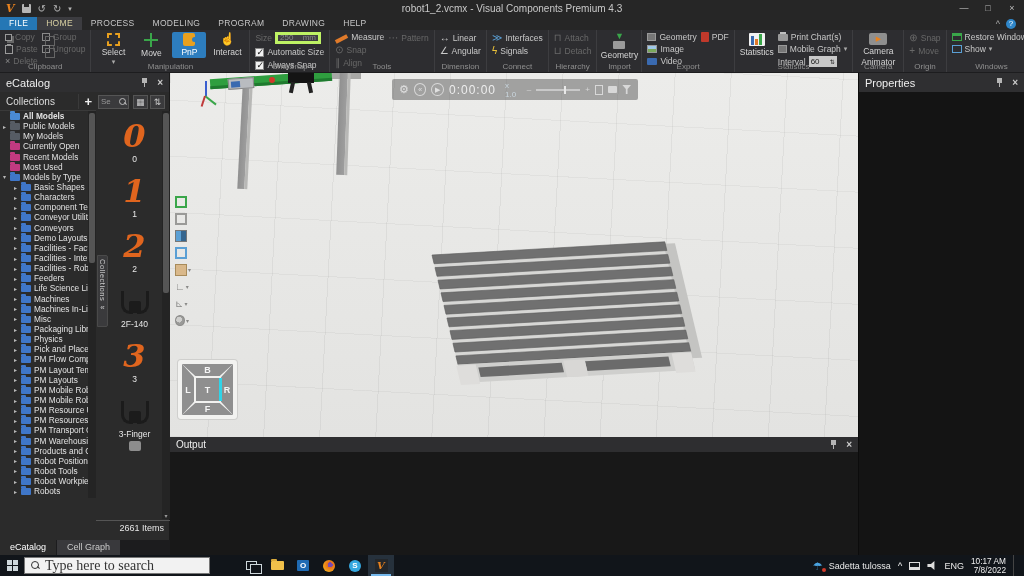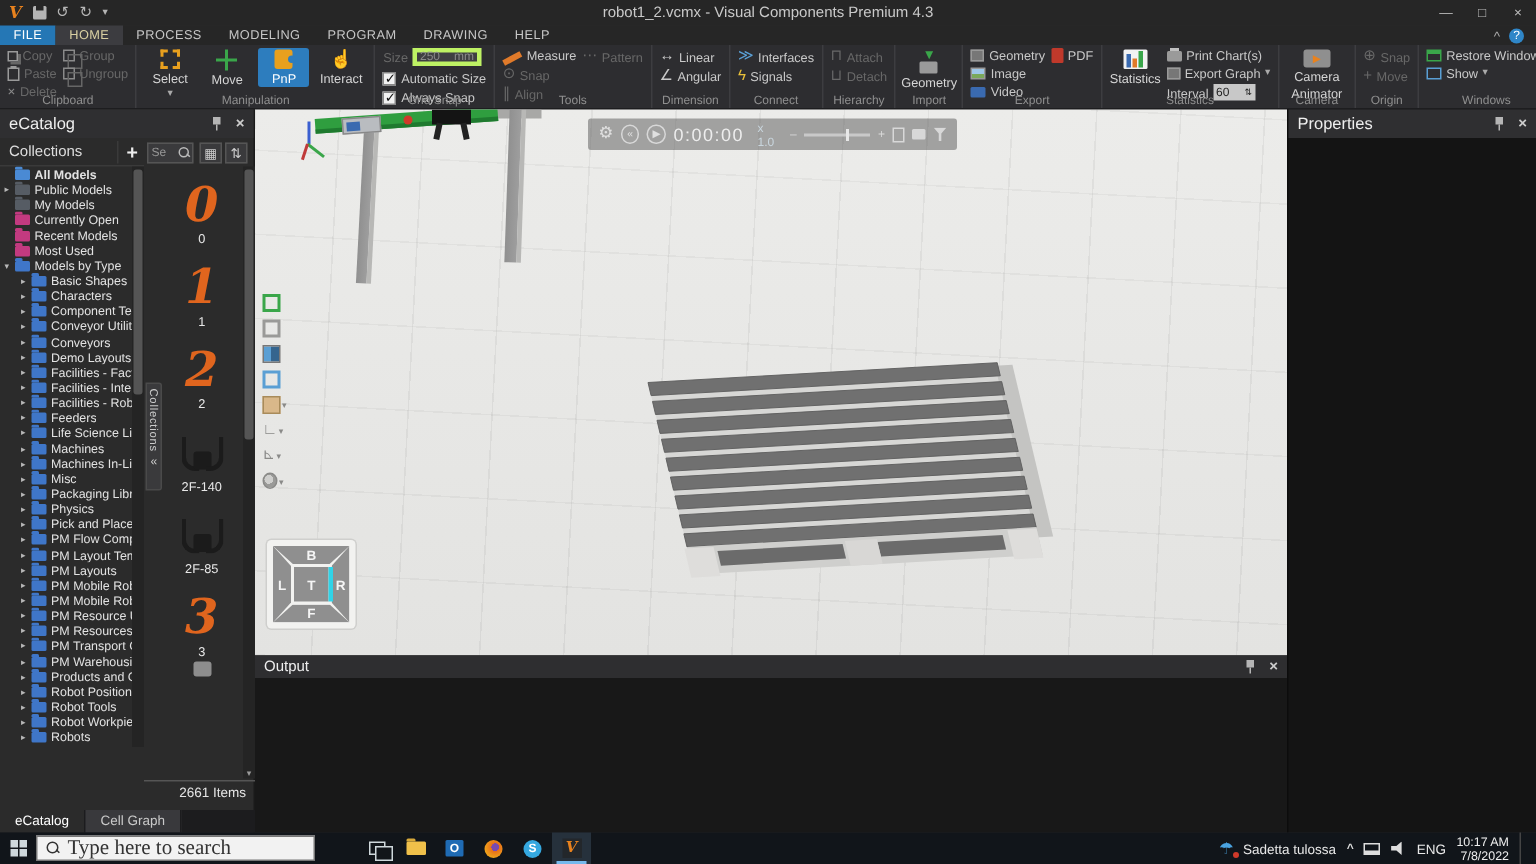--- a/index.html
+++ b/index.html
@@ -441,21 +441,21 @@
         </span>
       <span>Statistics</span>
     </div>
     <div class="rcol">
       <div class="rbtn">
           <span class="printer-ic"></span>
           <span>Print Chart(s)</span>
         </div>
       <div class="rbtn">
           <span class="geo-ic"></span>
-          <span>Export Graph</span>
+          <span>Mobile Graph</span>
           <span class="caret">▾</span>
         </div>
       <div class="rbtn">
           <span>Interval</span>
         <span class="intfield">
             <span>60</span>
             <span style="font-size:6px">⇅</span>
           </span>
       </div>
     </div>
@@ -780,34 +780,34 @@
       </div>
 
       <div class="citem gripper">
 
         <span class="grip">
           <span class="gbody"></span>
         </span>
         <span class="lbl">2F-140</span>
       </div>
 
+
+      <div class="citem digit">
+        <span class="glyph">3</span>
+
+        <span class="lbl">3</span>
+      </div>
+
       <div class="citem gripper">
 
         <span class="grip">
           <span class="gbody"></span>
         </span>
-        <span class="lbl">2F-85</span>
-      </div>
-
-      <div class="citem digit">
-        <span class="glyph">3</span>
-
-        <span class="lbl">3</span>
-      </div>
-
+        <span class="lbl">3-Finger</span>
+      </div>
 
       <div class="citem partial">
 
         <span class="lbl"></span>
       </div>
     </div>
   <div class="vscroll" style="left:162px;top:38px;height:408px">
     <div class="vthumb" style="top:2px;height:180px"></div>
     <div style="position:absolute;bottom:0;left:0;width:8px;text-align:center;font-size:6px;color:#999">▾</div>
   </div>

